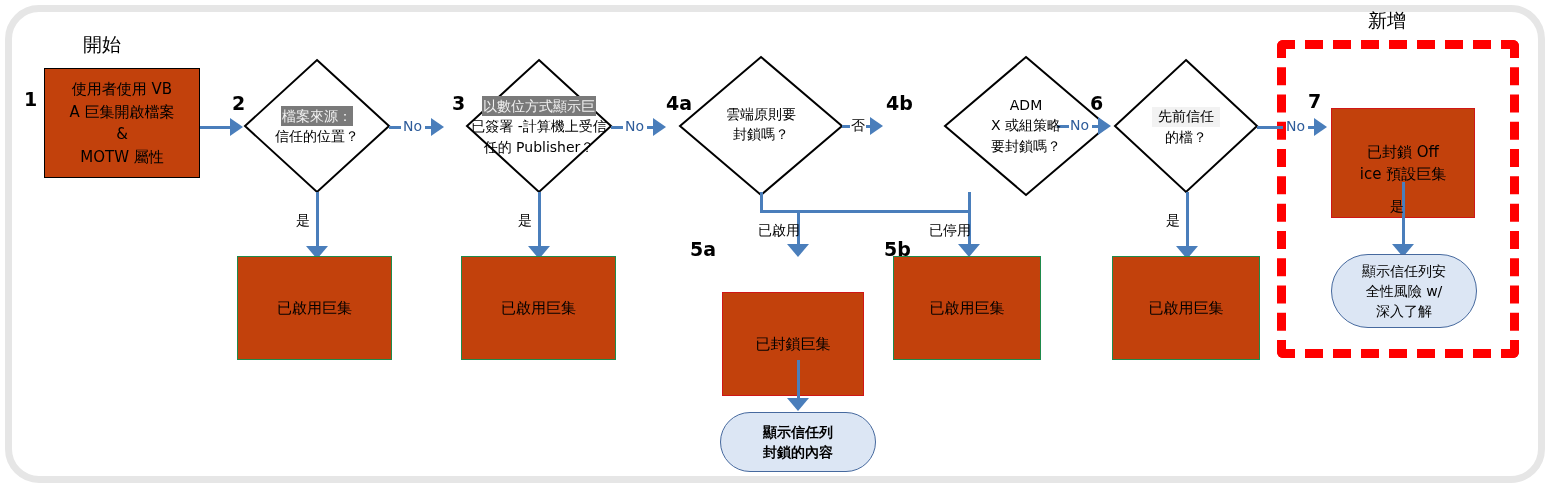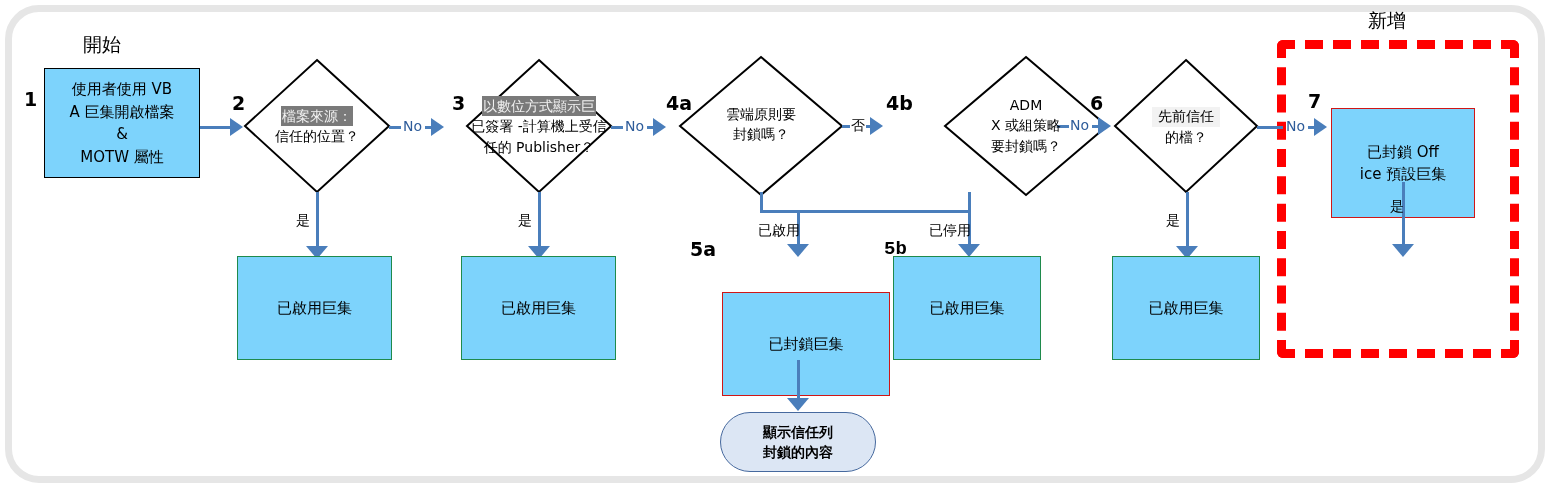--- a/index.html
+++ b/index.html
@@ -28,21 +28,21 @@
   .heading{
     position:absolute;
     font-size:19px;
     color:#000000;
     white-space:nowrap;
   }
   
   .box{
     position:absolute;
     box-sizing:border-box;
-    background:#7dd3fc;
+    background:#c2410c;
     display:flex;align-items:center;justify-content:center;
     text-align:center;
     font-size:15px;
     color:#000000;
     line-height:1.5;
   }
   .box.black{border:1.6px solid #000000;}
   .box.green{border:1.6px solid #1f8a4c;}
   .box.red{border:1.6px solid #d01616;margin-top:36px;}
   .box .inner{padding:0 8px;}
@@ -210,21 +210,21 @@
   <div class="hline" style="left:866px;top:125px;width:6px;"></div>
   <div class="arrow-r" style="left:870px;top:117px;"></div>
 
   <div class="vline" style="left:760px;top:192px;height:20px;"></div>
   <div class="hline" style="left:760px;top:210px;width:210px;"></div>
   <div class="vline" style="left:797px;top:210px;height:36px;"></div>
   <div class="edge-lbl" style="left:758px;top:222px;">已啟用</div>
   <div class="arrow-d" style="left:787px;top:244px;"></div>
 
   <div class="num" style="left:690px;top:238px;">5a</div>
-  <div class="box red" style="left:722px;top:256px;width:168px;height:104px;">
+  <div class="box red" style="left:722px;top:256px;width:142px;height:104px;">
     <div class="inner">已封鎖巨集</div>
   </div>
   <div class="vline" style="left:797px;top:360px;height:44px;"></div>
   <div class="arrow-d" style="left:787px;top:398px;"></div>
   <div class="term" style="left:720px;top:412px;width:156px;height:60px;font-weight:bold;">
     <div>
       <div>顯示信任列</div>
       <div>封鎖的內容</div>
     </div>
   </div>
@@ -243,21 +243,21 @@
   <div class="hline" style="left:1057px;top:125px;width:12px;"></div>
   <div class="no-lbl" style="left:1070px;top:117px;">No</div>
   <div class="hline" style="left:1092px;top:125px;width:8px;"></div>
   <div class="arrow-r" style="left:1098px;top:117px;"></div>
 
   <div class="vline" style="left:968px;top:192px;height:20px;"></div>
   <div class="vline" style="left:968px;top:210px;height:36px;"></div>
   <div class="edge-lbl" style="left:929px;top:222px;">已停用</div>
   <div class="arrow-d" style="left:958px;top:244px;"></div>
 
-  <div class="num" style="left:884px;top:238px;font-family:Liberation Mono, monospace;">5b</div>
+  <div class="num" style="left:884px;top:238px;">5b</div>
   <div class="box green" style="left:893px;top:256px;width:148px;height:104px;">
     <div class="inner">已啟用巨集</div>
   </div>
 
   <div class="num" style="left:1090px;top:92px;">6</div>
   <div class="dia" style="left:1113px;top:58px;width:146px;height:136px;">
     <svg width="146" height="136" viewBox="0 0 146 136">
       <polygon points="73,2 144,68 73,134 2,68" fill="#ffffff" stroke="#000000" stroke-width="2"></polygon>
     </svg>
     <div class="dtext" style="top:48px;">
@@ -282,14 +282,21 @@
   <div class="box red" style="left:1331px;top:72px;width:144px;height:110px;">
     <div class="inner">
       <div>已封鎖 Off</div>
       <div>ice 預設巨集</div>
     </div>
   </div>
   <div class="vline" style="left:1402px;top:182px;height:68px;"></div>
   <div class="edge-lbl" style="left:1390px;top:198px;">是</div>
   <div class="arrow-d" style="left:1392px;top:244px;"></div>
 
+  <div class="term" style="left:1331px;top:254px;width:146px;height:74px;">
+    <div>
+      <div>顯示信任列安</div>
+      <div>全性風險 w/</div>
+      <div>深入了解</div>
+    </div>
+  </div>
 
 </div>
 
 </body></html>

